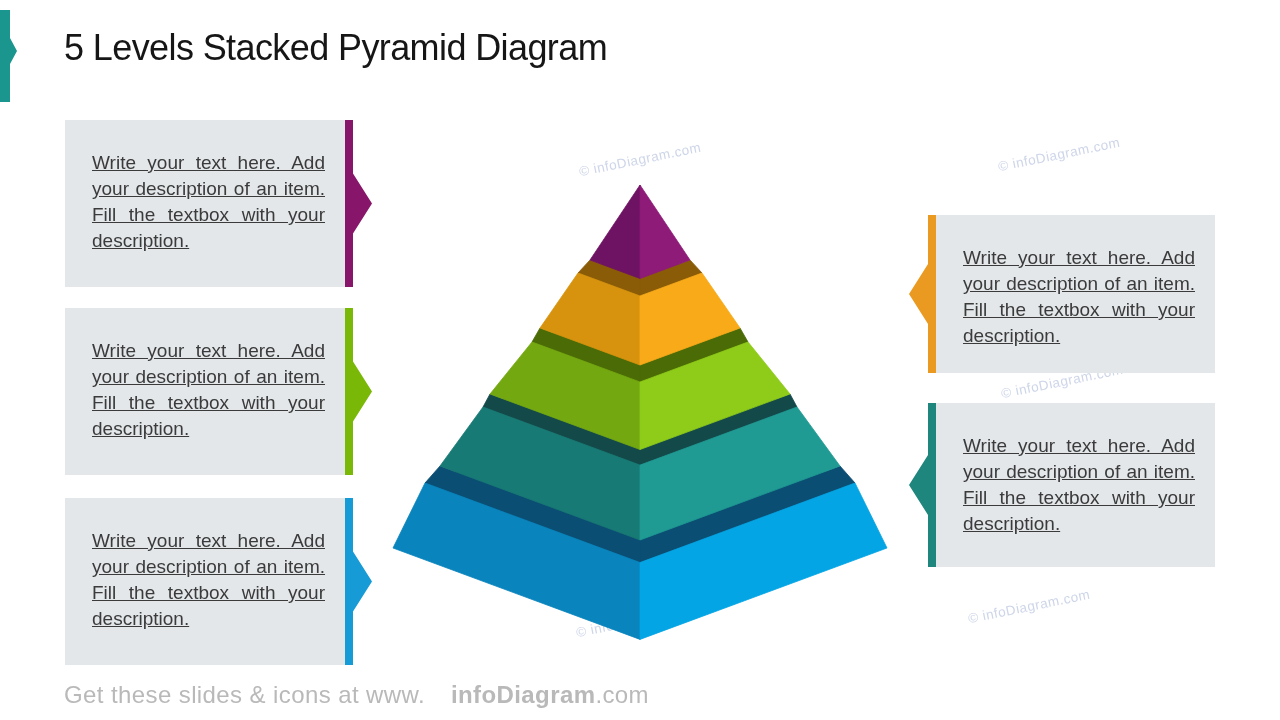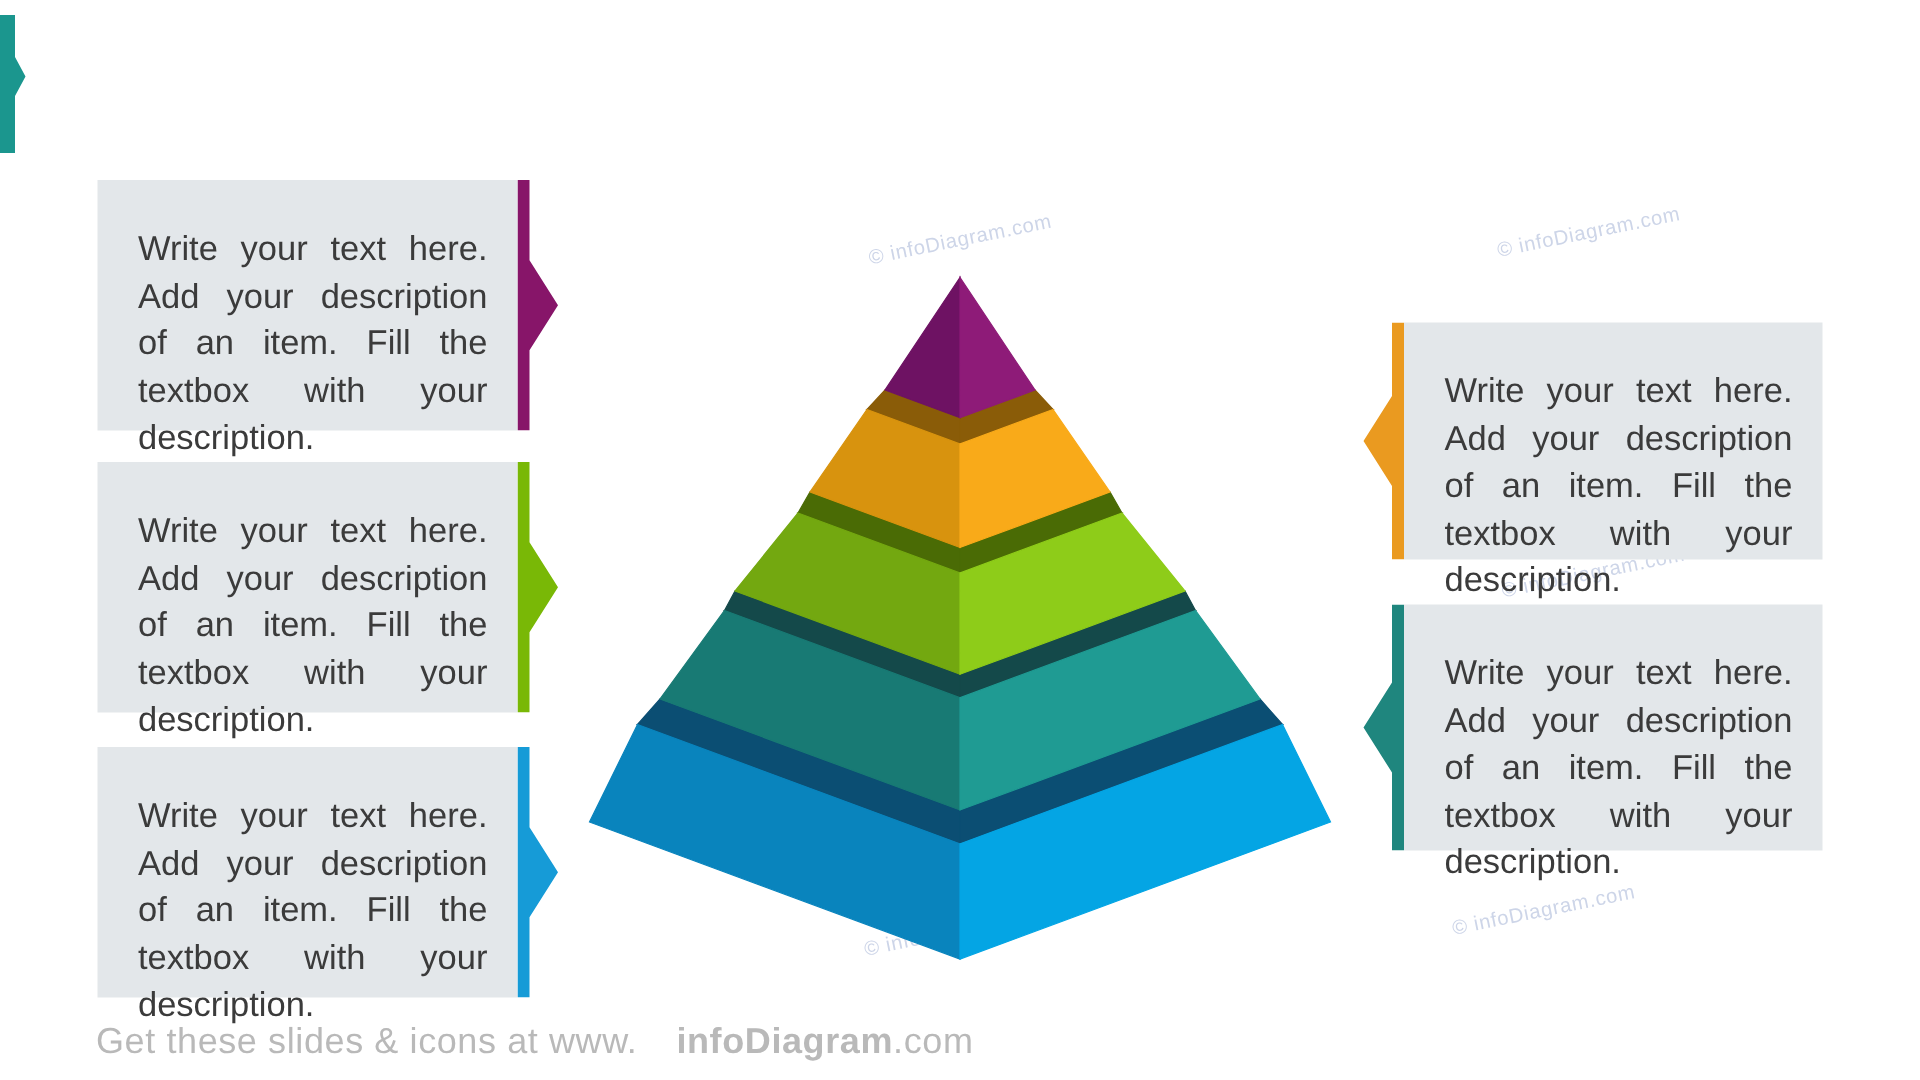--- a/index.html
+++ b/index.html
@@ -2,39 +2,40 @@
 <html><head>
 <meta charset="utf-8">
 <style>
   html,body{margin:0;padding:0;background:#fff;}
   .slide{position:relative;width:1280px;height:720px;background:#ffffff;overflow:hidden;
          font-family:"Liberation Sans",sans-serif;}
   .title{position:absolute;left:64px;top:27px;font-size:36px;font-weight:400;
          color:#161616;letter-spacing:-0.6px;z-index:3;}
   .title-accent{position:absolute;left:0;top:10px;z-index:3;}
   .textbox{position:absolute;background:#e3e7ea;z-index:3;}
-  .textbox p{margin:0;padding:30px 20px 0 27px;font-size:23px;line-height:1.37;
-             color:#3b3b3b;text-align:justify;}
+  .textbox p{margin:0;padding:30px 20px 0 27px;font-size:19px;line-height:1.37;
+             color:#3b3b3b;text-align:justify;text-decoration:underline;}
   .accent-svg{position:absolute;z-index:4;}
   .pyramid-svg{position:absolute;left:380px;top:165px;z-index:2;}
   .watermark{position:absolute;font-size:13.5px;white-space:nowrap;
              transform:rotate(-11.5deg);z-index:1;letter-spacing:0.5px;}
   .footer{position:absolute;left:64px;top:681px;font-size:24px;color:#b9b9b9;
           letter-spacing:0.4px;z-index:3;}
   .footer .brand{font-weight:700;margin-left:26px;}
 </style>
 </head>
 <body>
 
 <div class="slide">
 
   <svg class="title-accent" width="18" height="92" viewBox="0 0 18 92">
     <polygon points="0,0 10,0 10,28 17,41 10,54 10,92 0,92" fill="#1b968e"></polygon>
   </svg>
 
+  <div class="title">5 Levels Stacked Pyramid Diagram</div>
 
   <div class="watermark" style="left: 578px; top: 152px; color: rgb(205, 213, 232);">© infoDiagram.com</div>
   <div class="watermark" style="left: 997px; top: 147px; color: rgb(205, 213, 232);">© infoDiagram.com</div>
   <div class="watermark" style="left: 1000px; top: 374px; color: rgb(205, 213, 232);">© infoDiagram.com</div>
   <div class="watermark" style="left: 967px; top: 599px; color: rgb(205, 213, 232);">© infoDiagram.com</div>
   <div class="watermark" style="left: 575px; top: 613px; color: rgb(205, 213, 232);">© infoDiagram.com</div>
 
   <svg class="pyramid-svg" width="530" height="485" viewBox="380 165 530 485">
       <polygon points="425,483 640,403.45 855,483 640,562.55" fill="#0b4e73" stroke="#0b4e73" stroke-width="0.8"></polygon>
       <polygon points="425,483 440,466 640,540 640,562.55" fill="#0b4e73" stroke="#0b4e73" stroke-width="0.8"></polygon>

